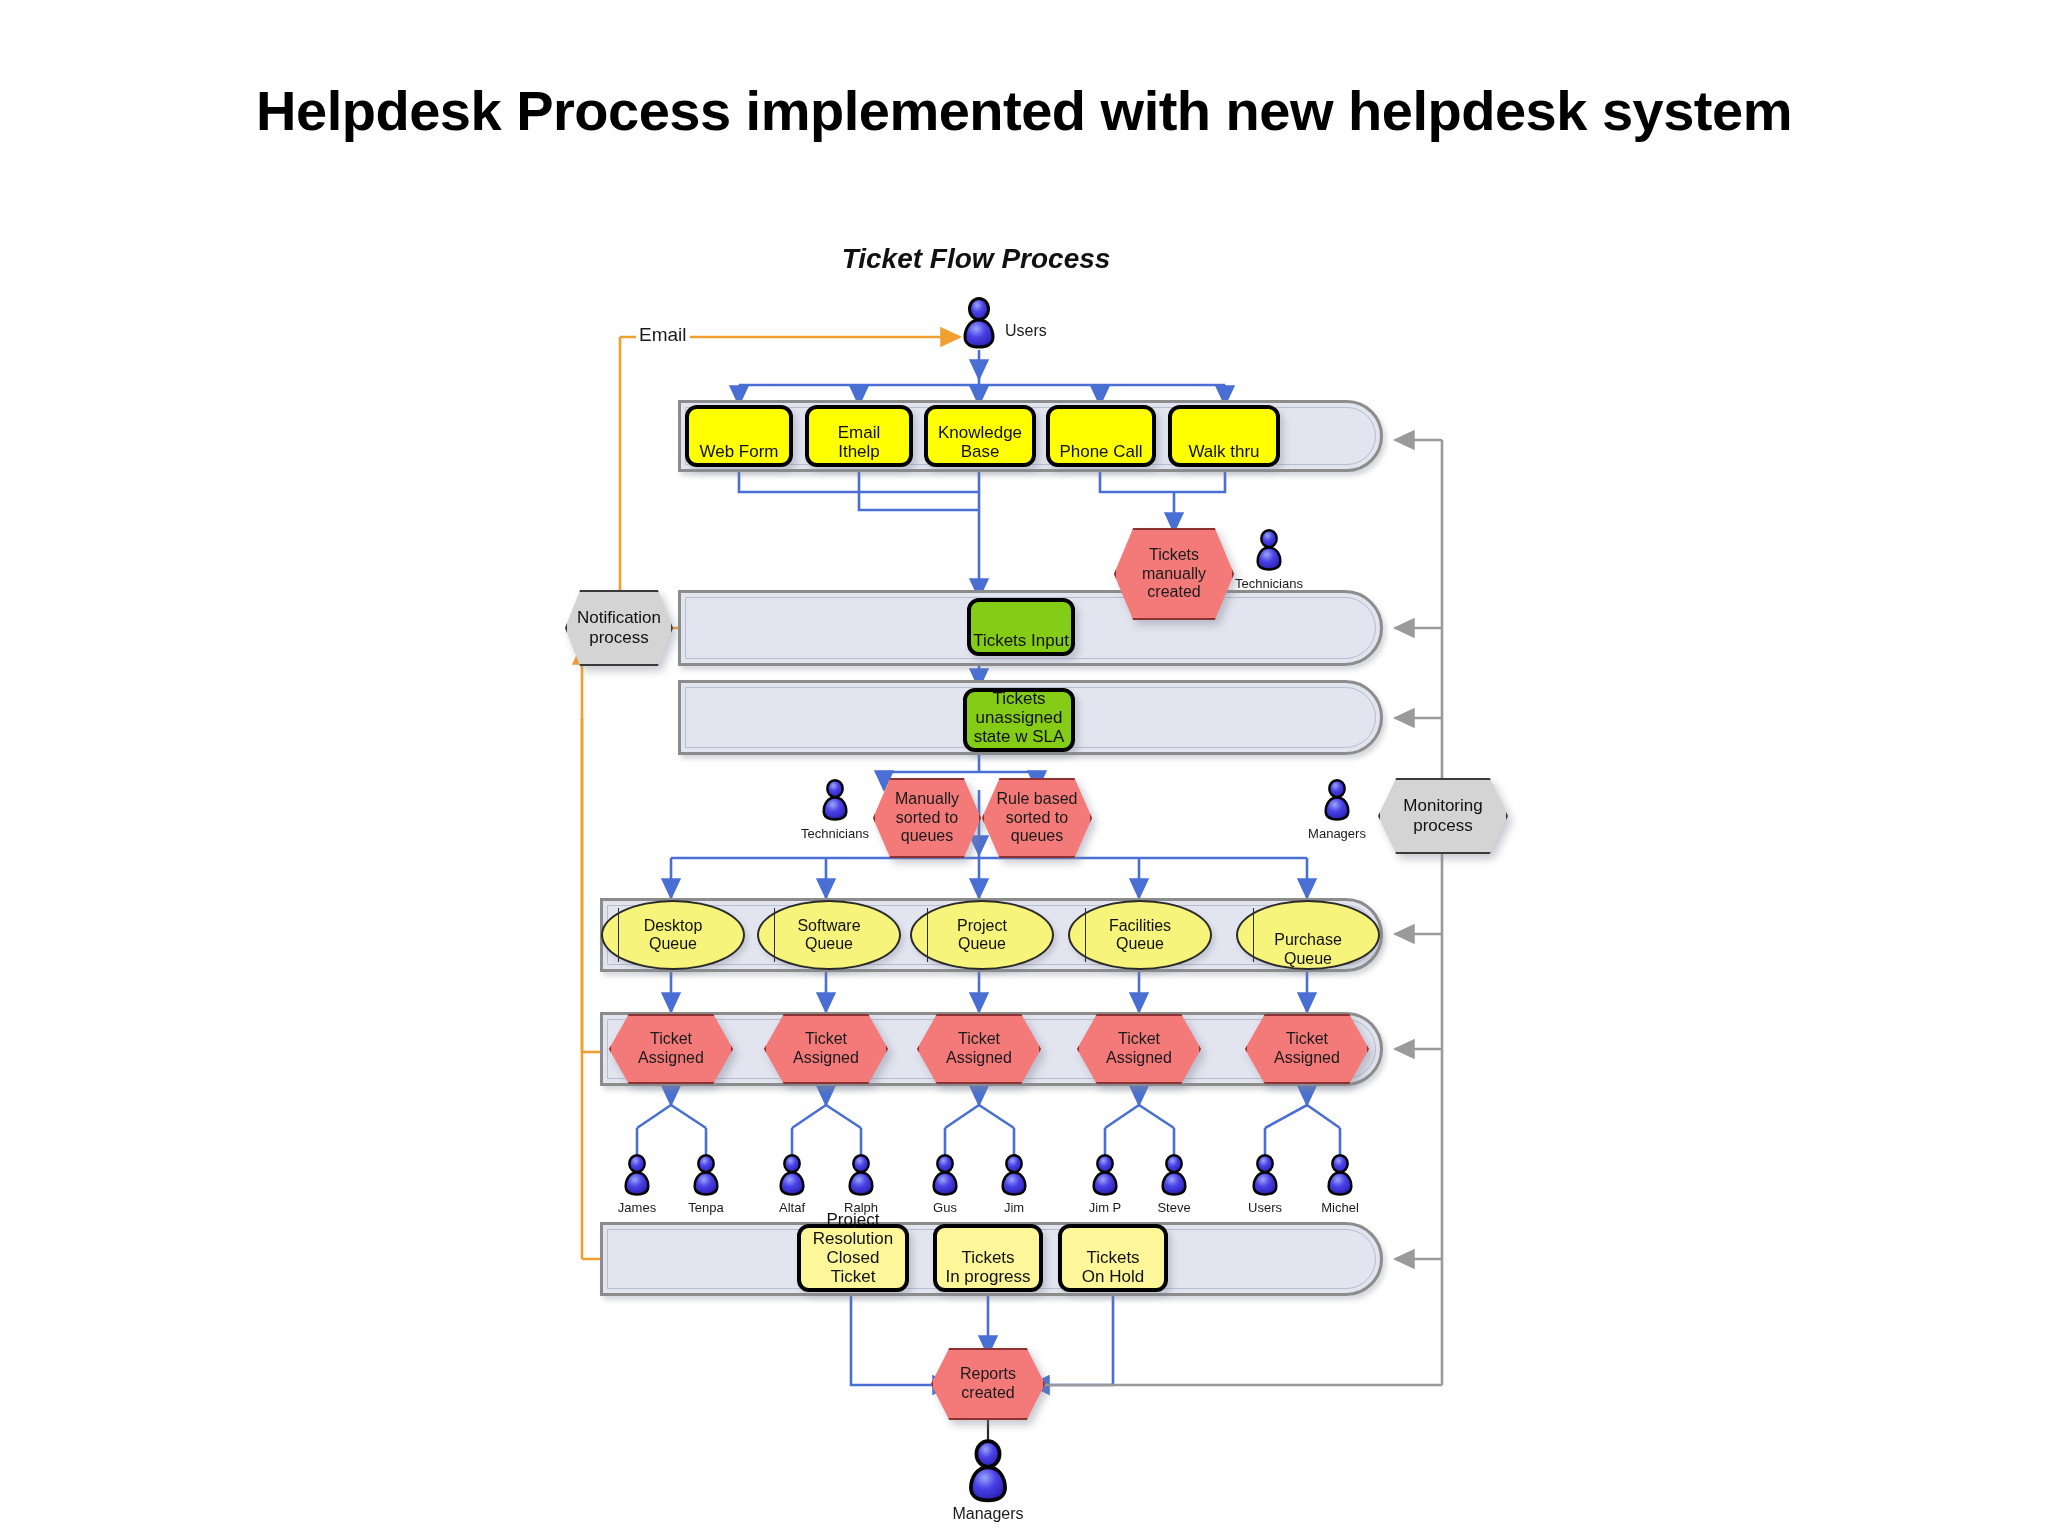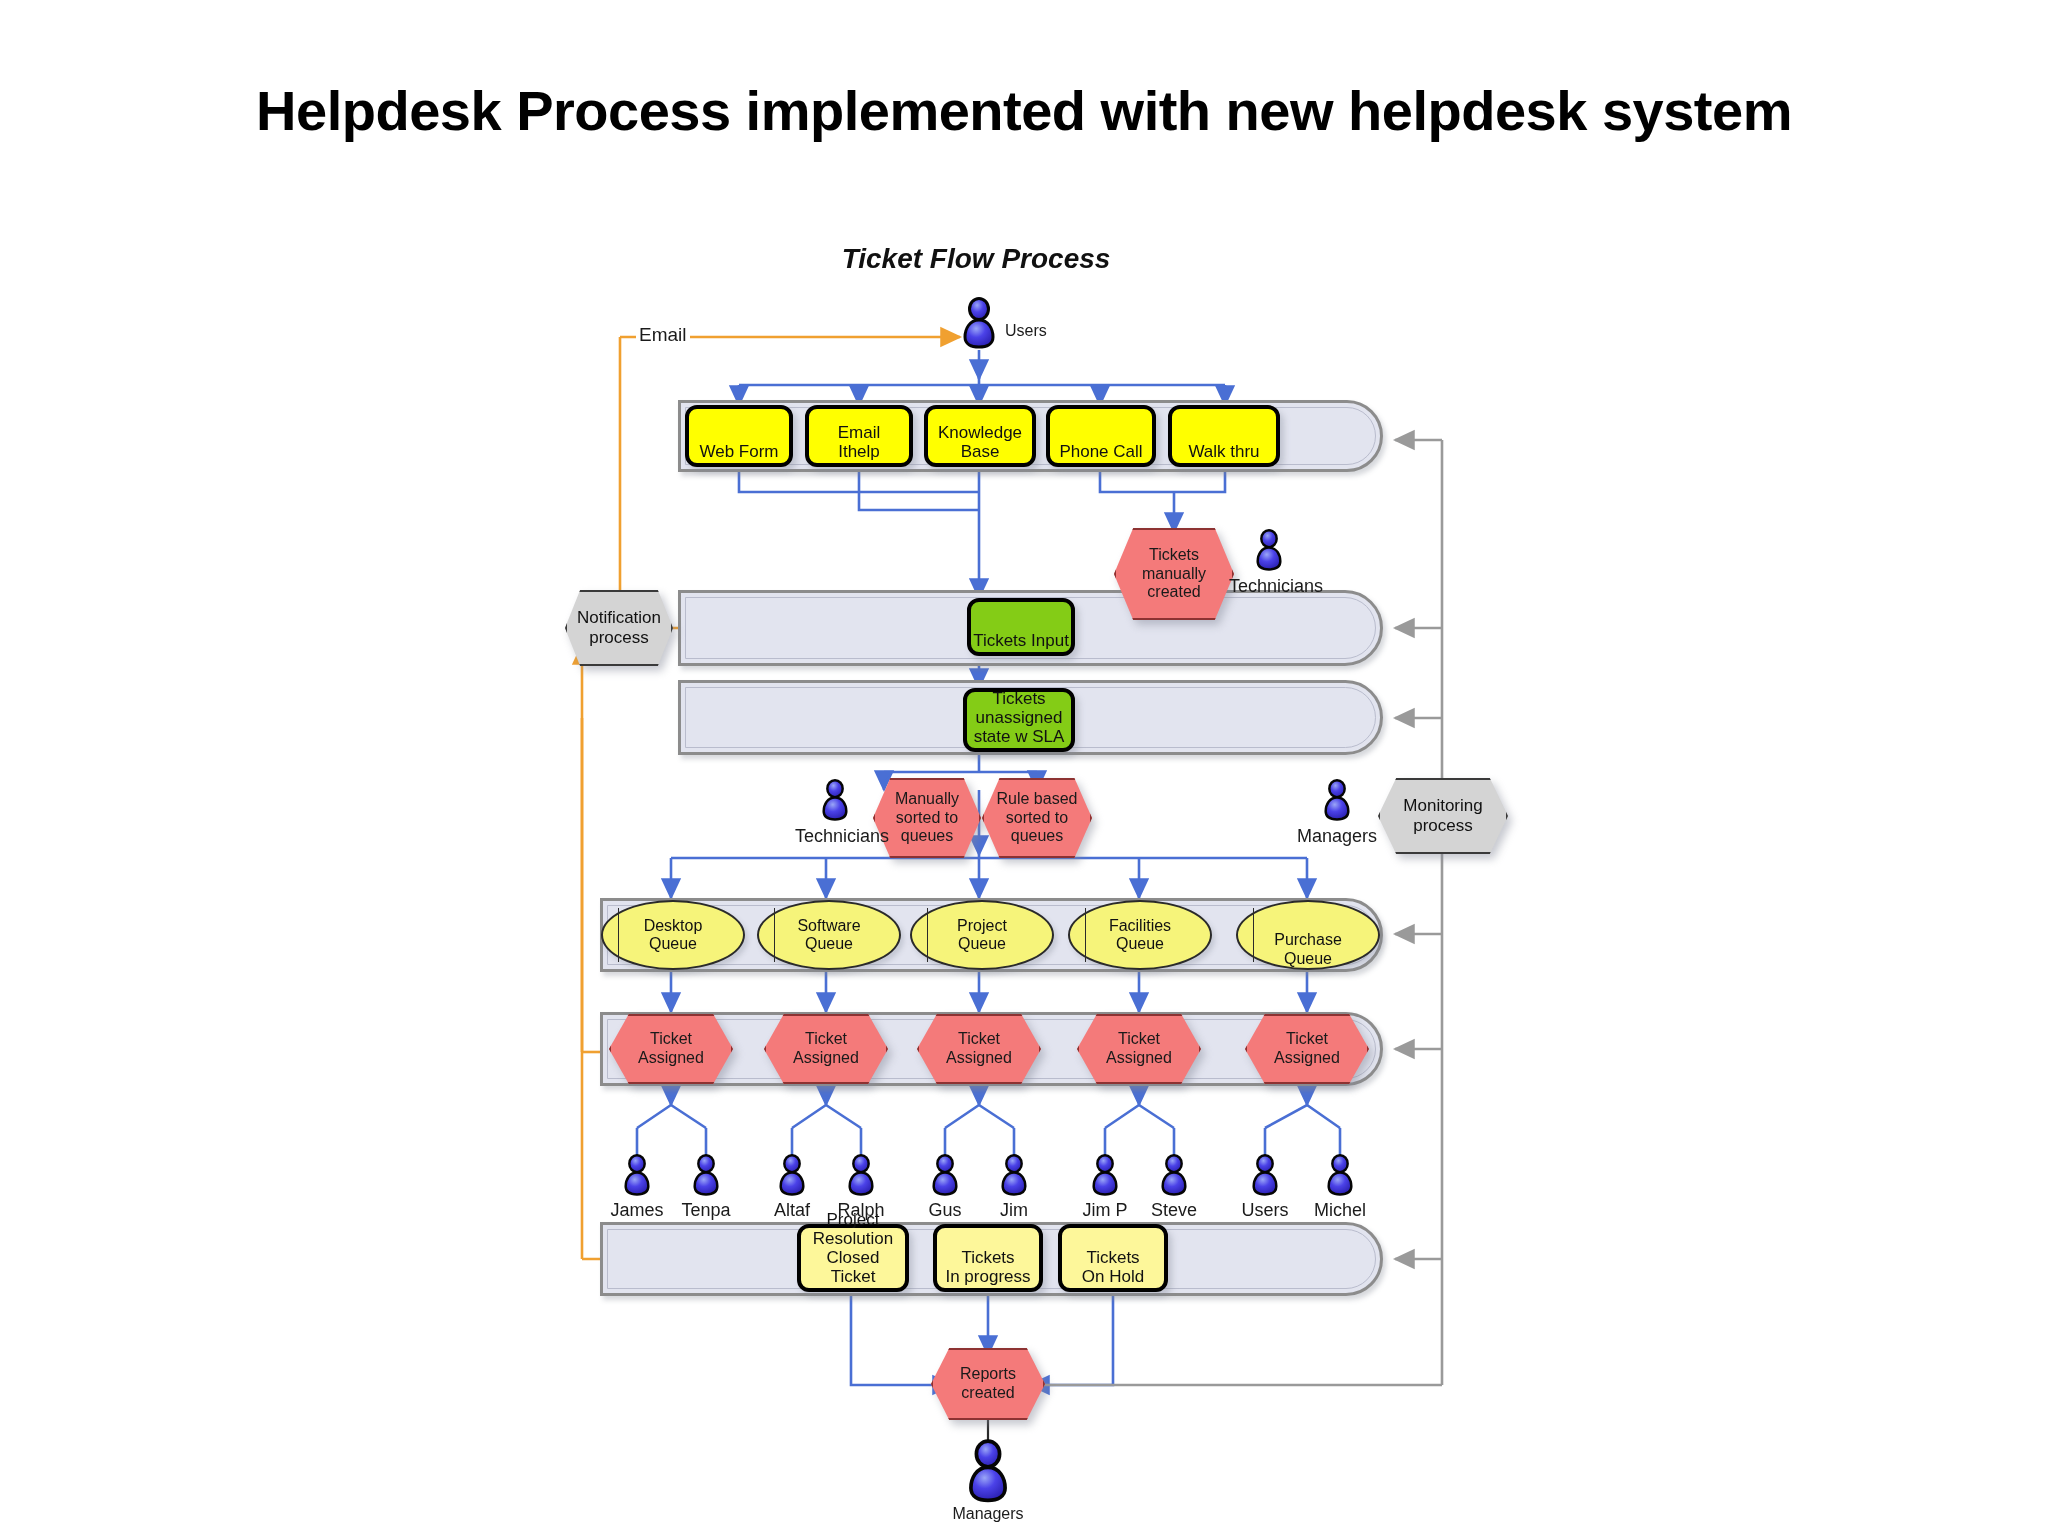--- a/index.html
+++ b/index.html
@@ -70,21 +70,21 @@
   .ghex{
     position:relative;background:#d4d4d4;border:2px solid #3a3a3a;
     -webkit-clip-path:polygon(14% 0,86% 0,100% 50%,86% 100%,14% 100%,0 50%);
     clip-path:polygon(14% 0,86% 0,100% 50%,86% 100%,14% 100%,0 50%);
     display:flex;align-items:center;justify-content:center;text-align:center;
     font-size:17px;line-height:1.15;color:#111;box-sizing:border-box;
   }
 
   
   .person{position:absolute;}
-  .pname{position:absolute;text-align:center;font-size:18px;color:#1b1b1b;white-space:nowrap;}
+  .pname{position:absolute;text-align:center;font-size:13px;color:#1b1b1b;white-space:nowrap;}
 
   .edge-label{position:absolute;font-size:19px;color:#1b1b1b;background:#fff;padding:0 3px;}
   .node-label{position:absolute;font-size:16px;color:#1b1b1b;white-space:nowrap;}
 </style>
 </head>
 <body>
 
 <div id="stage">
 
   <div class="slide-title">Helpdesk Process implemented with new helpdesk system</div>

